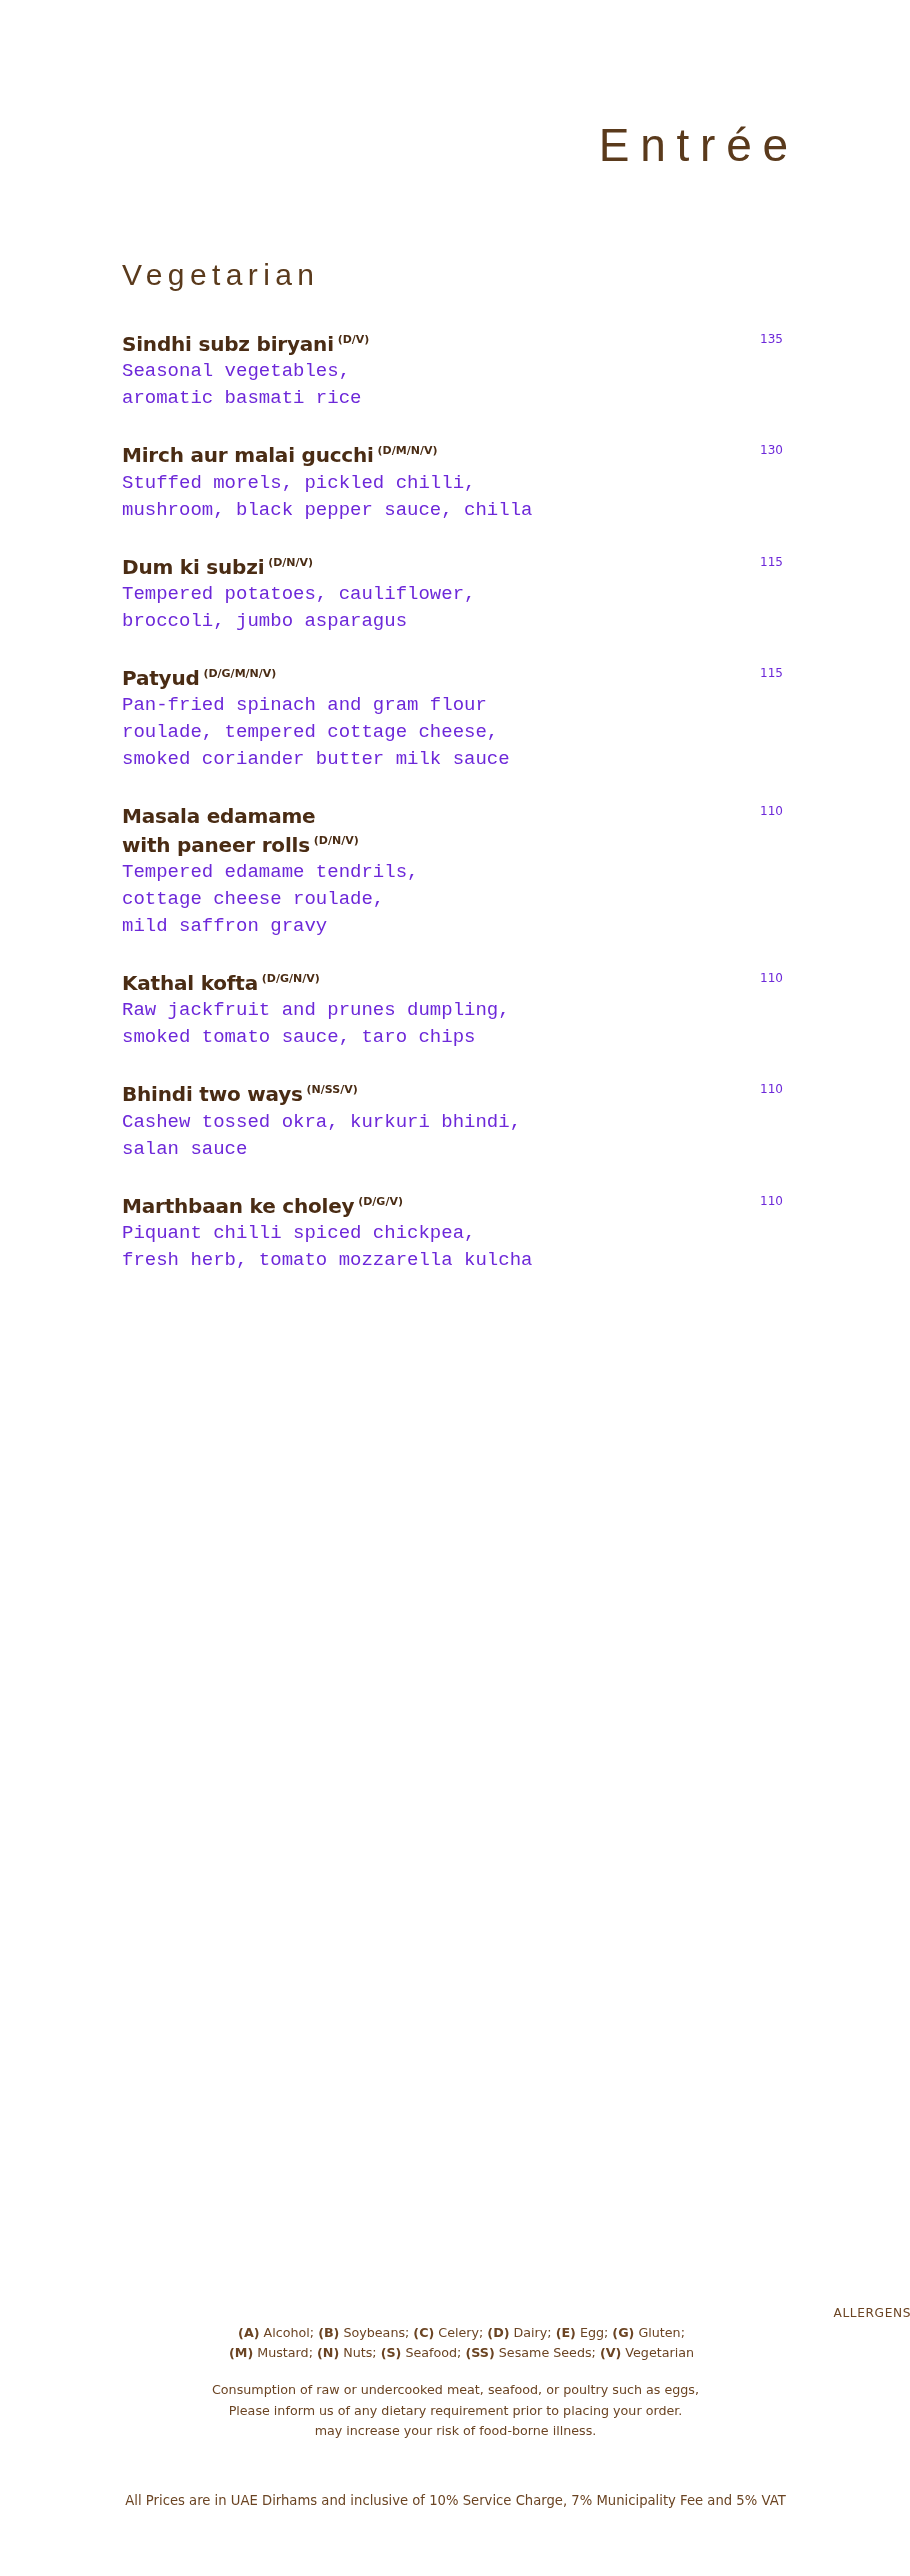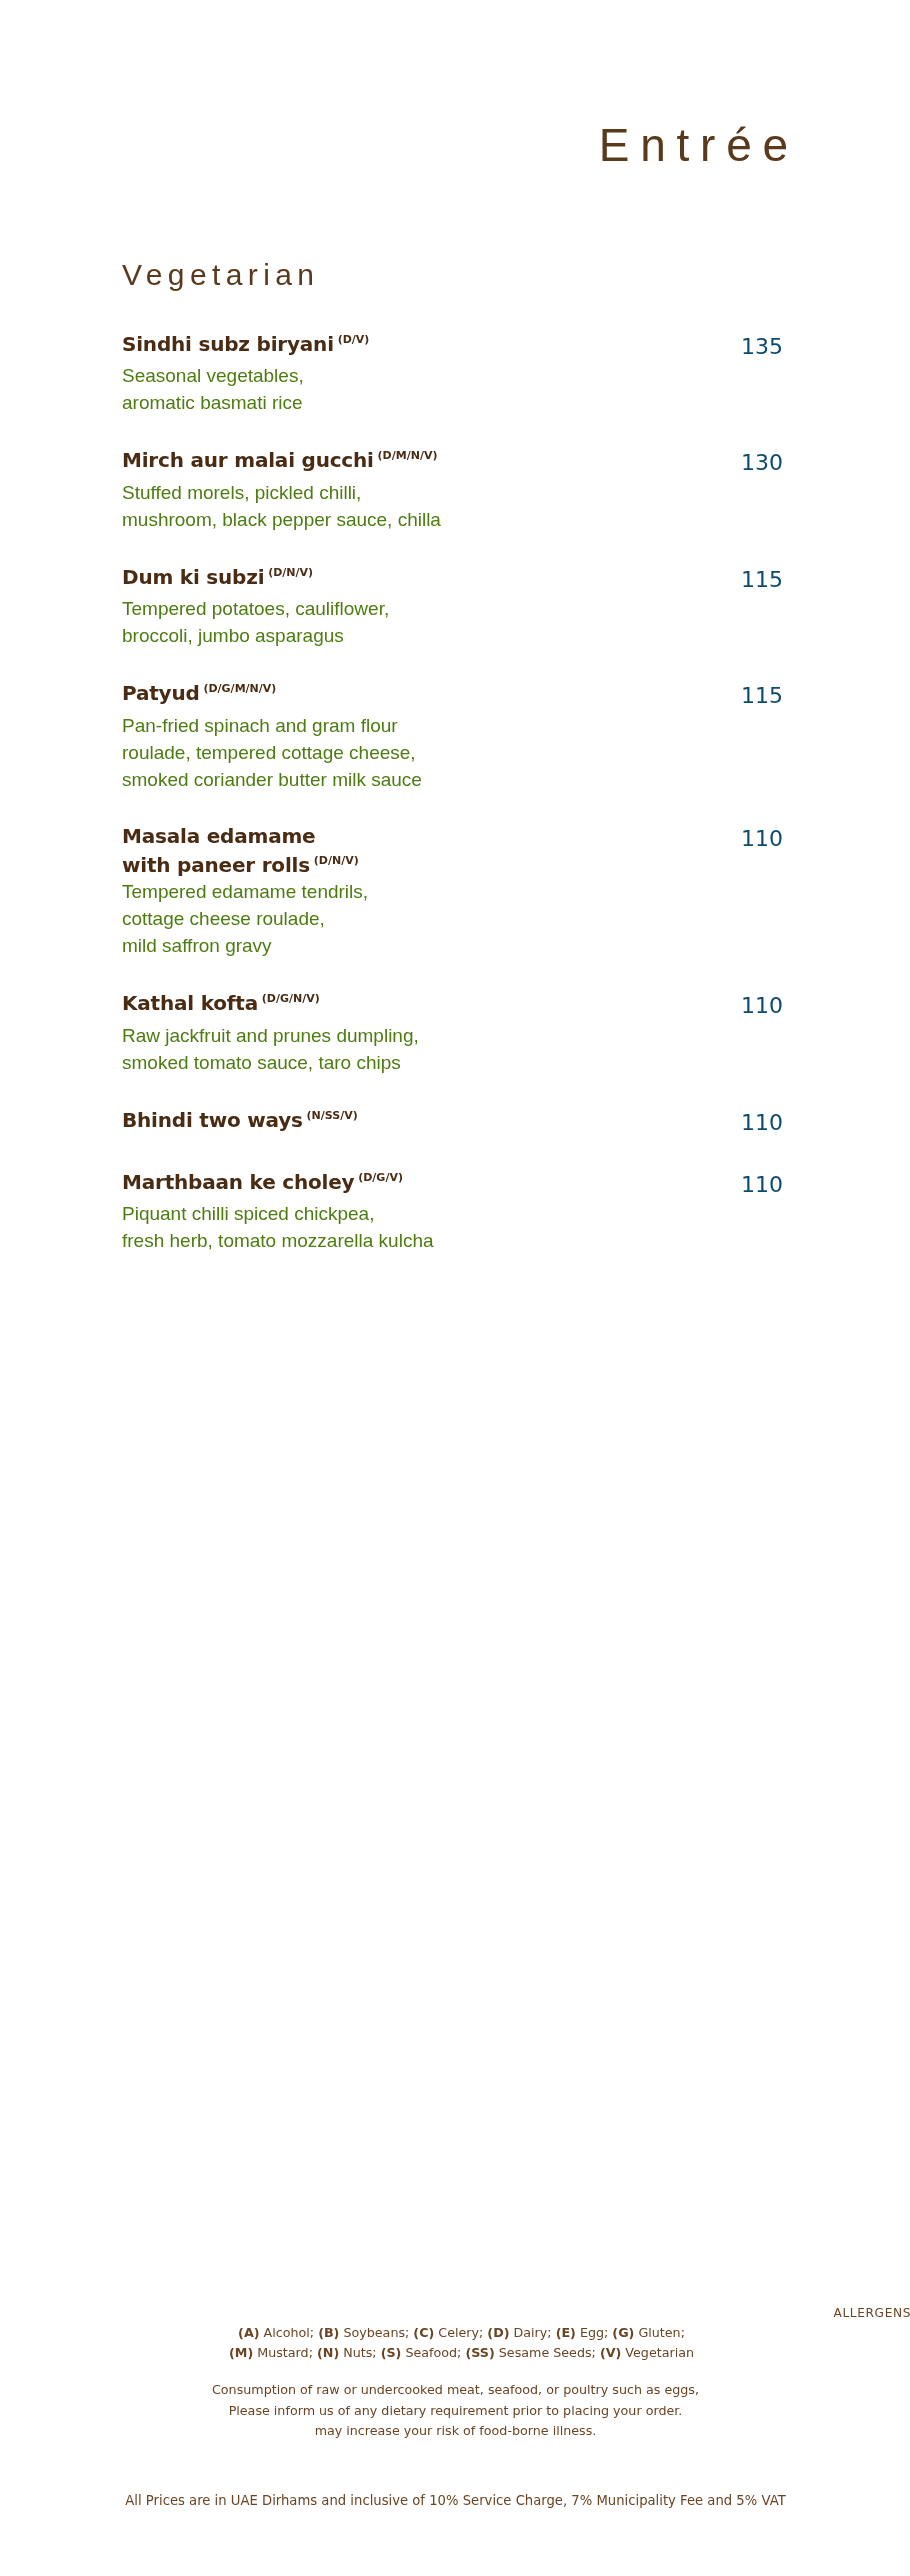--- a/index.html
+++ b/index.html
@@ -81,35 +81,35 @@
   .allergens {
     font-weight: 700;
     font-size: 11px;
     vertical-align: super;
     letter-spacing: 0px;
     white-space: nowrap;
   }
   .item-price {
     font-family: "DejaVu Sans", sans-serif;
     font-weight: 400;
-    font-size: 22px;
+    font-size: 12px;
     line-height: 1.52;
-    color: #0c4a6e;
+    color: #6d28d9;
     white-space: nowrap;
     padding-left: 17.6px;
     flex: 0 0 auto;
     text-align: right;
     min-width: 51px;
   }
   .item-desc {
-    font-family: Liberation Sans, sans-serif;
+    font-family: Liberation Mono, monospace;
     font-weight: 400;
     font-size: 19px;
     line-height: 1.42;
-    color: #4d7c0f;
+    color: #6d28d9;
     margin: 0;
     max-width: 588px;
     white-space: pre-line;
   }
 
   
   .footer {
     position: absolute;
     left: 0;
     width: 911px;
@@ -213,20 +213,22 @@
           <div class="item-price">110</div>
         </div>
         <div class="item-desc">Raw jackfruit and prunes dumpling,
 smoked tomato sauce, taro chips</div>
       </li>
       <li class="menu-item">
         <div class="item-row">
           <div class="item-name">Bhindi two ways<span class="allergens"> (N/SS/V)</span></div>
           <div class="item-price">110</div>
         </div>
+        <div class="item-desc">Cashew tossed okra, kurkuri bhindi,
+salan sauce</div>
       </li>
       <li class="menu-item">
         <div class="item-row">
           <div class="item-name">Marthbaan ke choley<span class="allergens"> (D/G/V)</span></div>
           <div class="item-price">110</div>
         </div>
         <div class="item-desc">Piquant chilli spiced chickpea,
 fresh herb, tomato mozzarella kulcha</div>
       </li>
     </ul>

